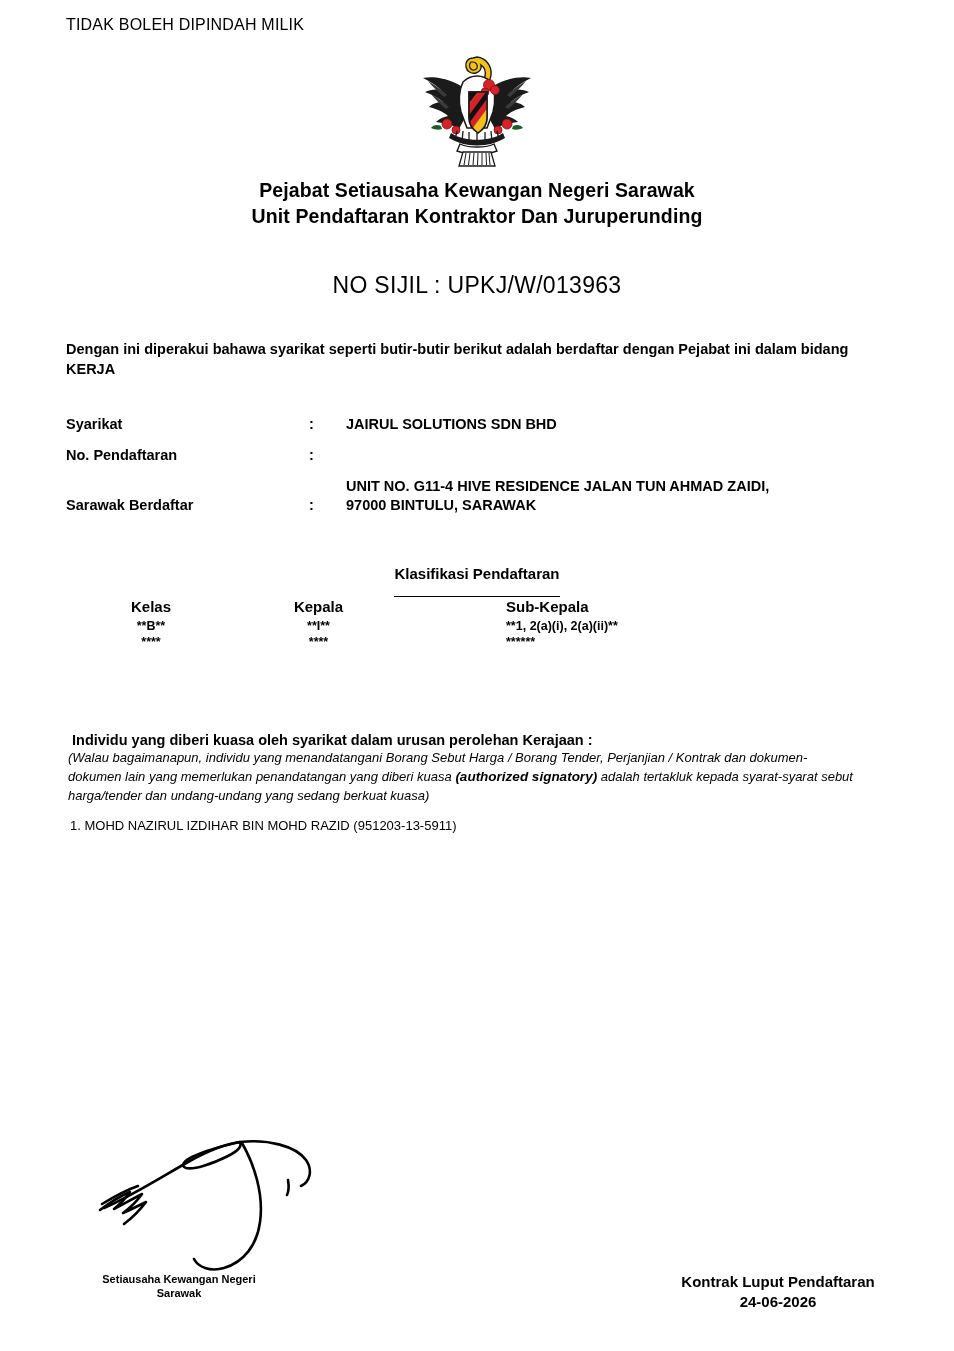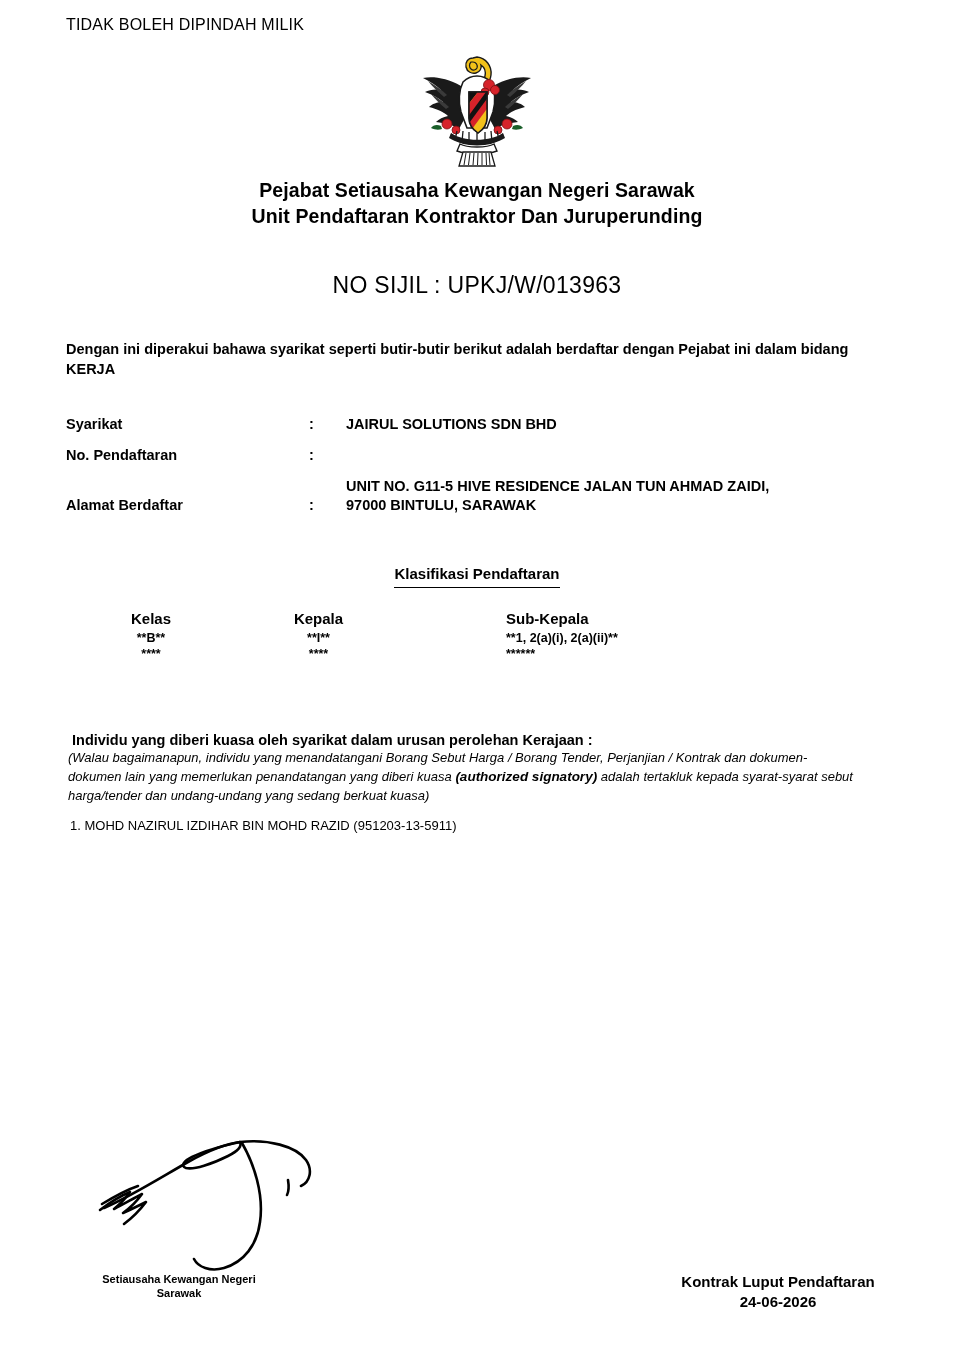--- a/index.html
+++ b/index.html
@@ -96,29 +96,28 @@
   .klas-title {
     position: absolute;
     left: 0; right: 0;
     top: 565px;
     text-align: center;
     font-size: 15px;
     font-weight: bold;
   }
   .klas-title span {
     border-bottom: 1.5px solid #000;
-    padding-bottom: 5px;
+    padding-bottom: 14px;
   }
 
   .klas-table {
     position: absolute;
     left: 66px;
     top: 598px;
     width: 820px;
-    margin-top: 12px;
   }
   .klas-head, .klas-val, .klas-stars {
     display: flex;
     width: 100%;
   }
   .col-kelas  { width: 170px; text-align: center; }
   .col-kepala { width: 165px; text-align: center; }
   .col-spacer { width: 105px; }
   .col-sub    { flex: 1; text-align: left; }
 
@@ -284,24 +283,24 @@
     <div class="detail-colon">:</div>
     <div class="detail-value">JAIRUL SOLUTIONS SDN BHD</div>
   </div>
 
   <div class="detail-row">
     <div class="detail-label">No. Pendaftaran</div>
     <div class="detail-colon">:</div>
   </div>
 
   <div class="detail-row">
-    <div class="detail-label">Alamat Berdaftar</div>
+    <div class="detail-label">Sarawak Berdaftar</div>
     <div class="detail-colon">:</div>
     <div class="detail-value">
-      <span class="l1">UNIT NO. G11-5 HIVE RESIDENCE JALAN TUN AHMAD ZAIDI,</span>
+      <span class="l1">UNIT NO. G11-4 HIVE RESIDENCE JALAN TUN AHMAD ZAIDI,</span>
       <span class="l2">97000  BINTULU, SARAWAK</span>
     </div>
   </div>
 
 </div>
 
 <div class="klas-title">
   <span>Klasifikasi Pendaftaran</span>
 </div>
 

